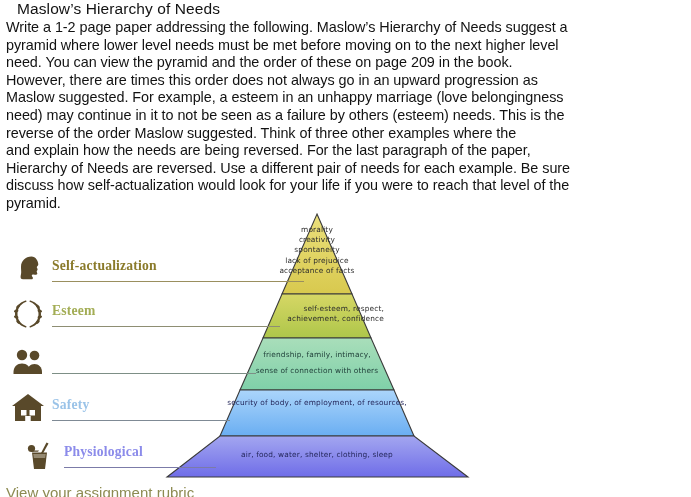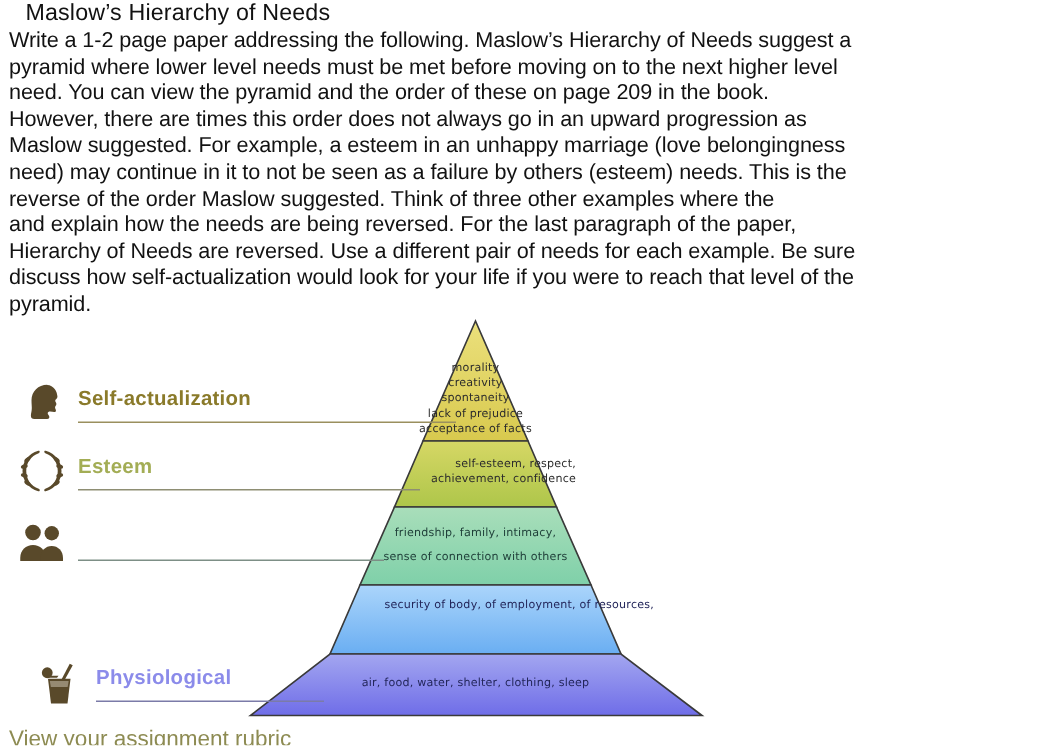--- a/index.html
+++ b/index.html
@@ -80,21 +80,21 @@
     position: absolute;
     left: 10px;
     top: 0px;
     width: 36px;
     height: 34px;
   }
   .label-text {
     position: absolute;
     left: 52px;
     top: 6px;
-    font-family: Liberation Sans, sans-serif;
+    font-family: Liberation Serif, serif;
     font-size: 13.6px;
     font-weight: bold;
     letter-spacing: 0.2px;
     white-space: nowrap;
   }
   .label-rule {
     position: absolute;
     height: 1px;
     top: 29px;
     left: 52px;
@@ -163,39 +163,39 @@
 
     <polygon points="282,87 352,87 371,131 263,131" fill="url(#g1)" stroke="#3a3a3a" stroke-width="1.1"></polygon>
 
     <polygon points="263,131 371,131 394,183 240,183" fill="url(#g2)" stroke="#3a3a3a" stroke-width="1.1"></polygon>
 
     <polygon points="240,183 394,183 414,229 220,229" fill="url(#g3)" stroke="#3a3a3a" stroke-width="1.1"></polygon>
 
     <polygon points="220,229 414,229 468,270 167,270" fill="url(#g4)" stroke="#3a3a3a" stroke-width="1.1"></polygon>
   </svg>
 
-  <div class="tier-text" style="left:265px; top:33px; width:104px;">
+  <div class="tier-text" style="left:265px; top:18px; width:104px;">
     <div>morality</div>
     <div>creativity</div>
     <div>spontaneity</div>
     <div>lack of prejudice</div>
     <div>acceptance of facts</div>
   </div>
 
   <div class="tier-text" style="left:250px; top:97px; width:134px;text-align:right;">
     <div>self-esteem, respect,</div>
     <div>achievement, confidence</div>
   </div>
 
   <div class="tier-text teal" style="left:228px; top:143px; width:178px;">
     <div>friendship, family, intimacy,</div>
     <div style="margin-top:6px;">sense of connection with others</div>
   </div>
 
-  <div class="tier-text blue" style="left:198px; top:191px; width:238px;text-align:right;">
+  <div class="tier-text blue" style="left:198px; top:191px; width:238px;">
     <div>security of body, of employment, of resources,</div>
   </div>
 
   <div class="tier-text blue" style="left:190px; top:243px; width:254px;">
     <div>air, food, water, shelter, clothing, sleep</div>
   </div>
 
   <div class="label-row" style="top:45px; left:0; width:300px;">
     <span class="label-icon">
       <svg width="36" height="34" viewBox="0 0 36 34">
@@ -234,20 +234,34 @@
           <circle cx="12" cy="11" r="5.2"></circle>
           <path d="M3.5 28c0-5.2 3.8-8.6 8.5-8.6S20.5 22.8 20.5 28v2h-17z"></path>
           <circle cx="24.5" cy="11.5" r="4.8"></circle>
           <path d="M17 28c0-4.8 3.4-8 7.5-8s7.5 3.2 7.5 8v2H17z"></path>
         </g>
       </svg>
     </span>
     <span class="label-rule" style="width:204px; background:#7d8f86;"></span>
   </div>
 
+  <div class="label-row" style="top:184px; left:0; width:240px;">
+    <span class="label-icon">
+      <svg width="36" height="34" viewBox="0 0 36 34">
+        <g fill="#59492a">
+          <path d="M18 3 L34 15 L31 15 L31 30 L5 30 L5 15 L2 15 Z"></path>
+        </g>
+        <rect x="11" y="19" width="5.5" height="5.5" fill="#ffffff"></rect>
+        <rect x="19.5" y="19" width="5.5" height="5.5" fill="#ffffff"></rect>
+        <rect x="15.2" y="25" width="5.5" height="5" fill="#ffffff"></rect>
+      </svg>
+    </span>
+    <span class="label-text" style="color:#9ac3e8;">Safety</span>
+    <span class="label-rule" style="width:178px; background:#7f8a95;"></span>
+  </div>
 
   <div class="label-row" style="top:231px; left:12px; width:220px;">
     <span class="label-icon">
       <svg width="36" height="34" viewBox="0 0 36 34">
         <g fill="#59492a">
           <path d="M24.5 4.5 L26.5 5.5 L18.5 20 L16.8 19.2 Z"></path>
           <circle cx="9.5" cy="10.5" r="3.6"></circle>
           <path d="M9 12.5 L17 12.5 L16 13.8 L10 13.8 Z"></path>
           <path d="M10 14.5 L25 14.5 L23 31 L12 31 Z"></path>
         </g>

